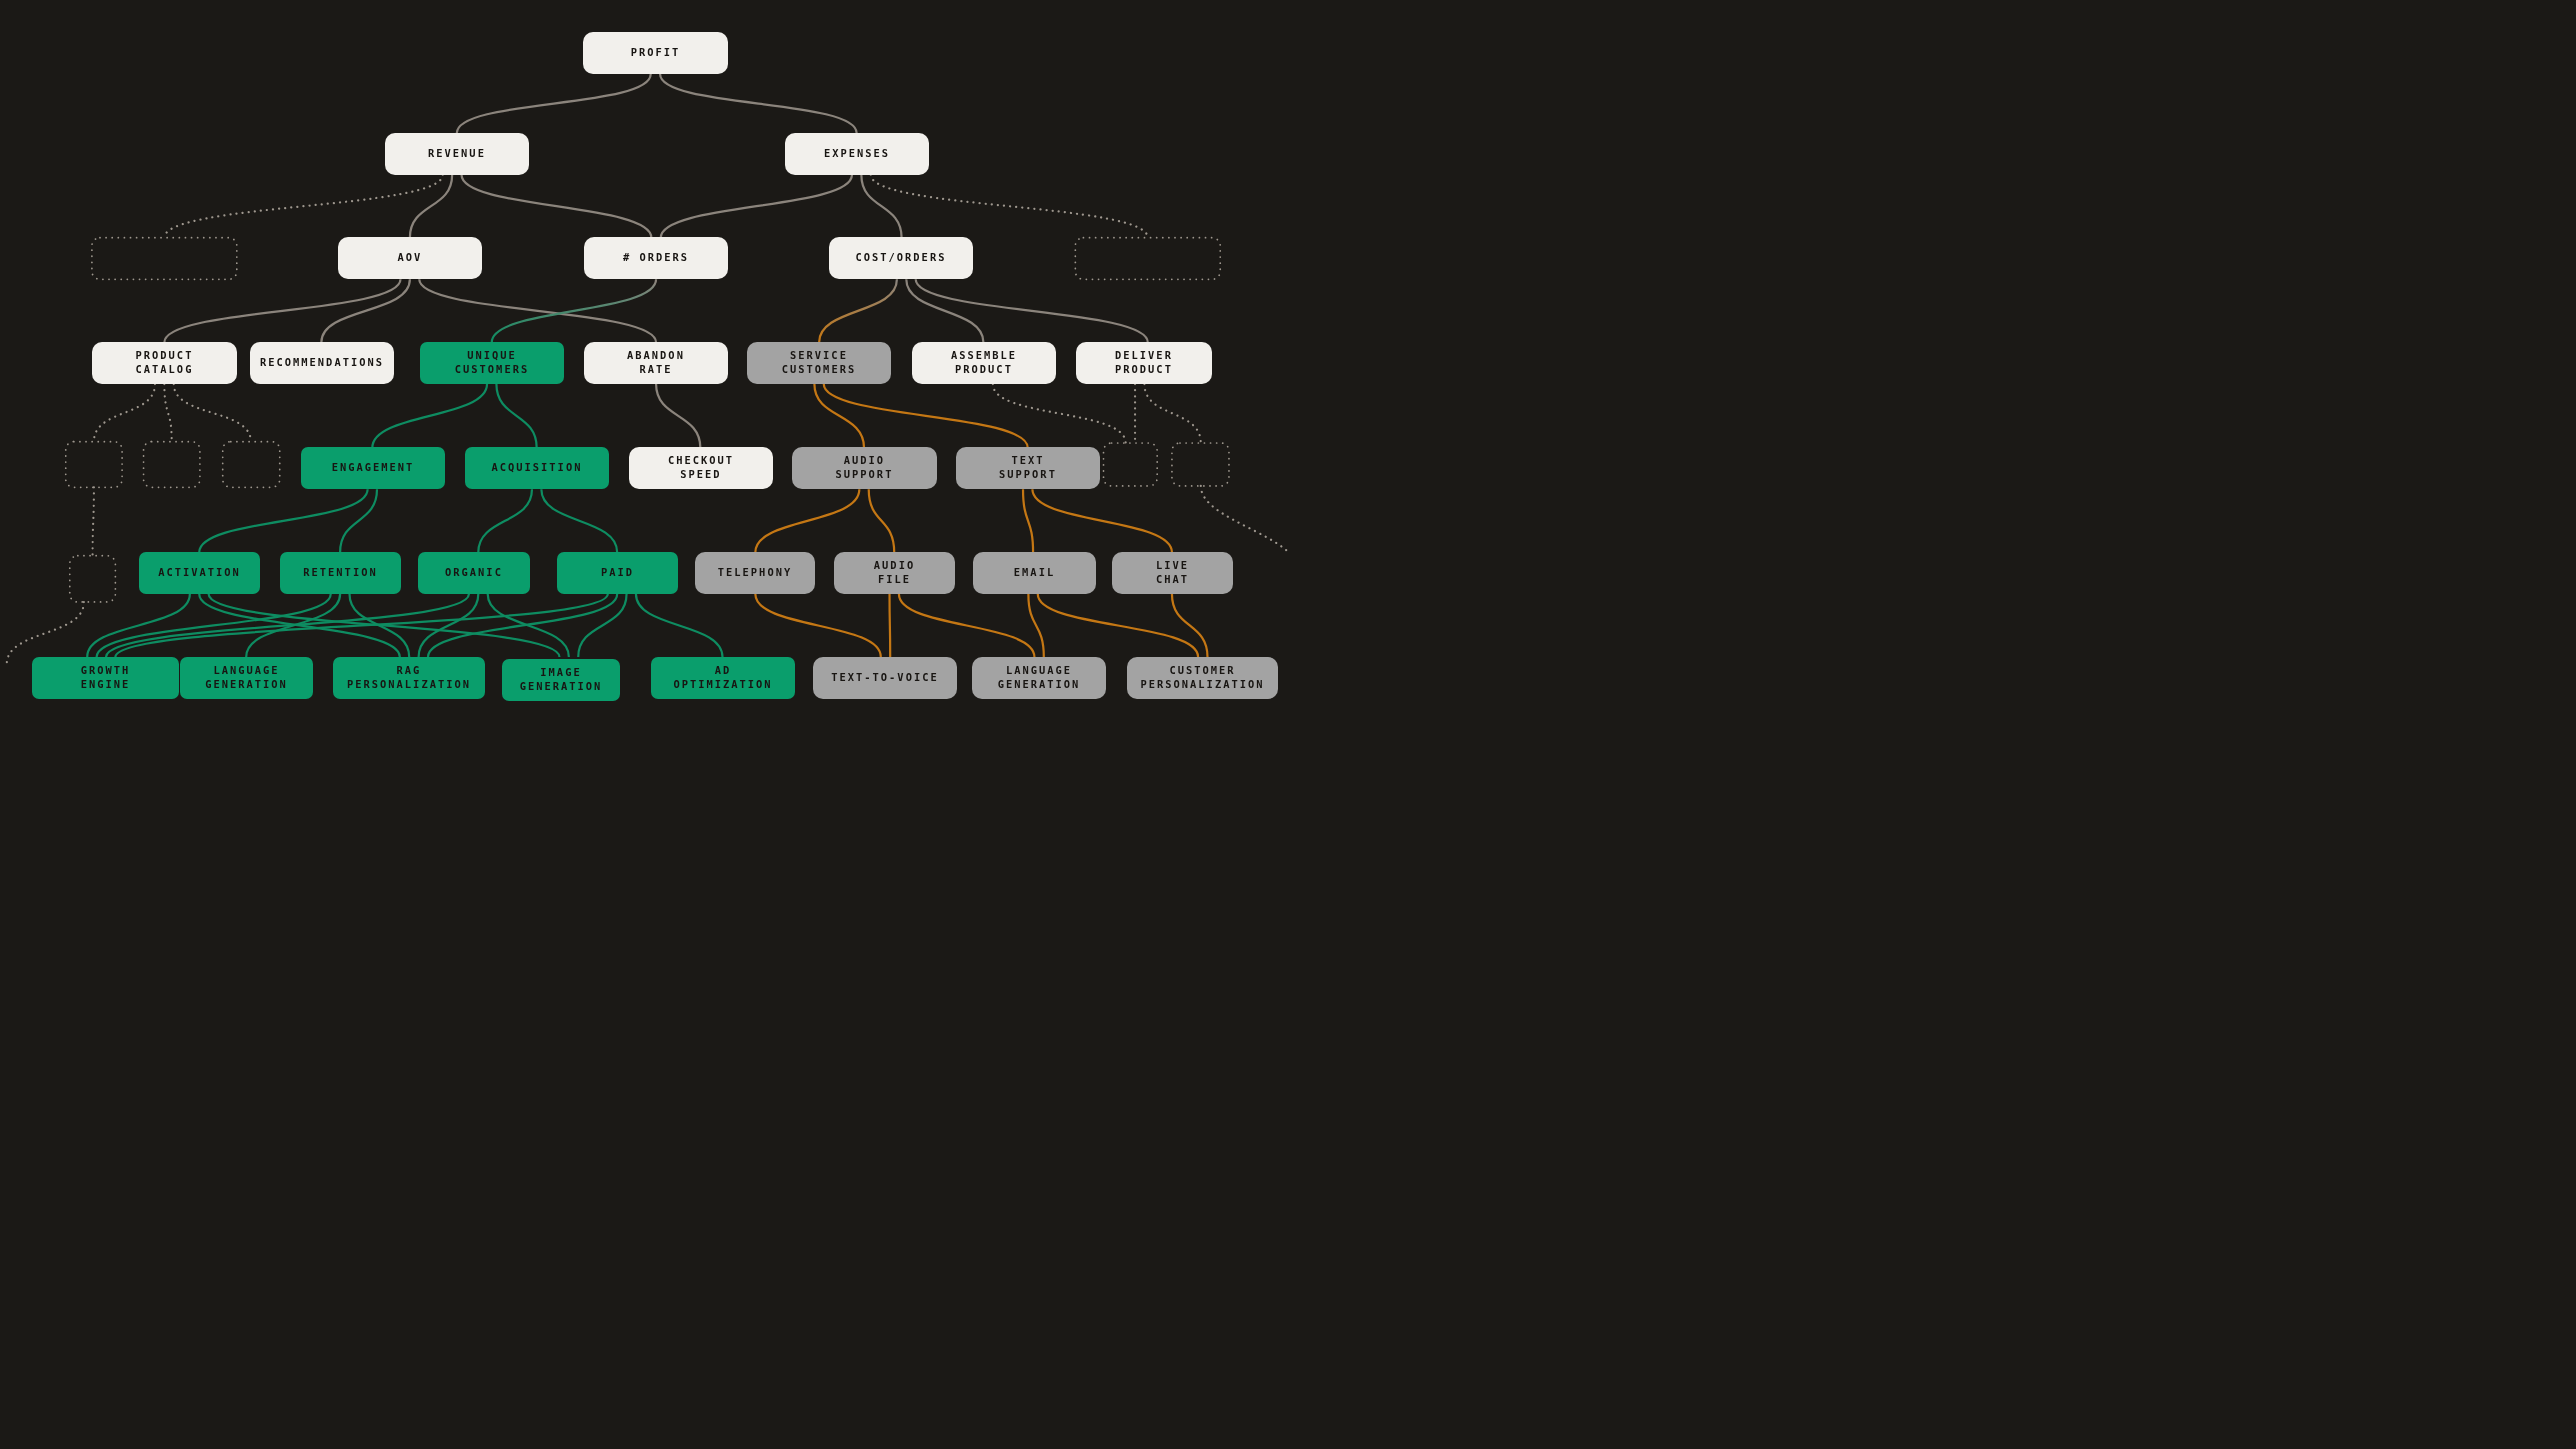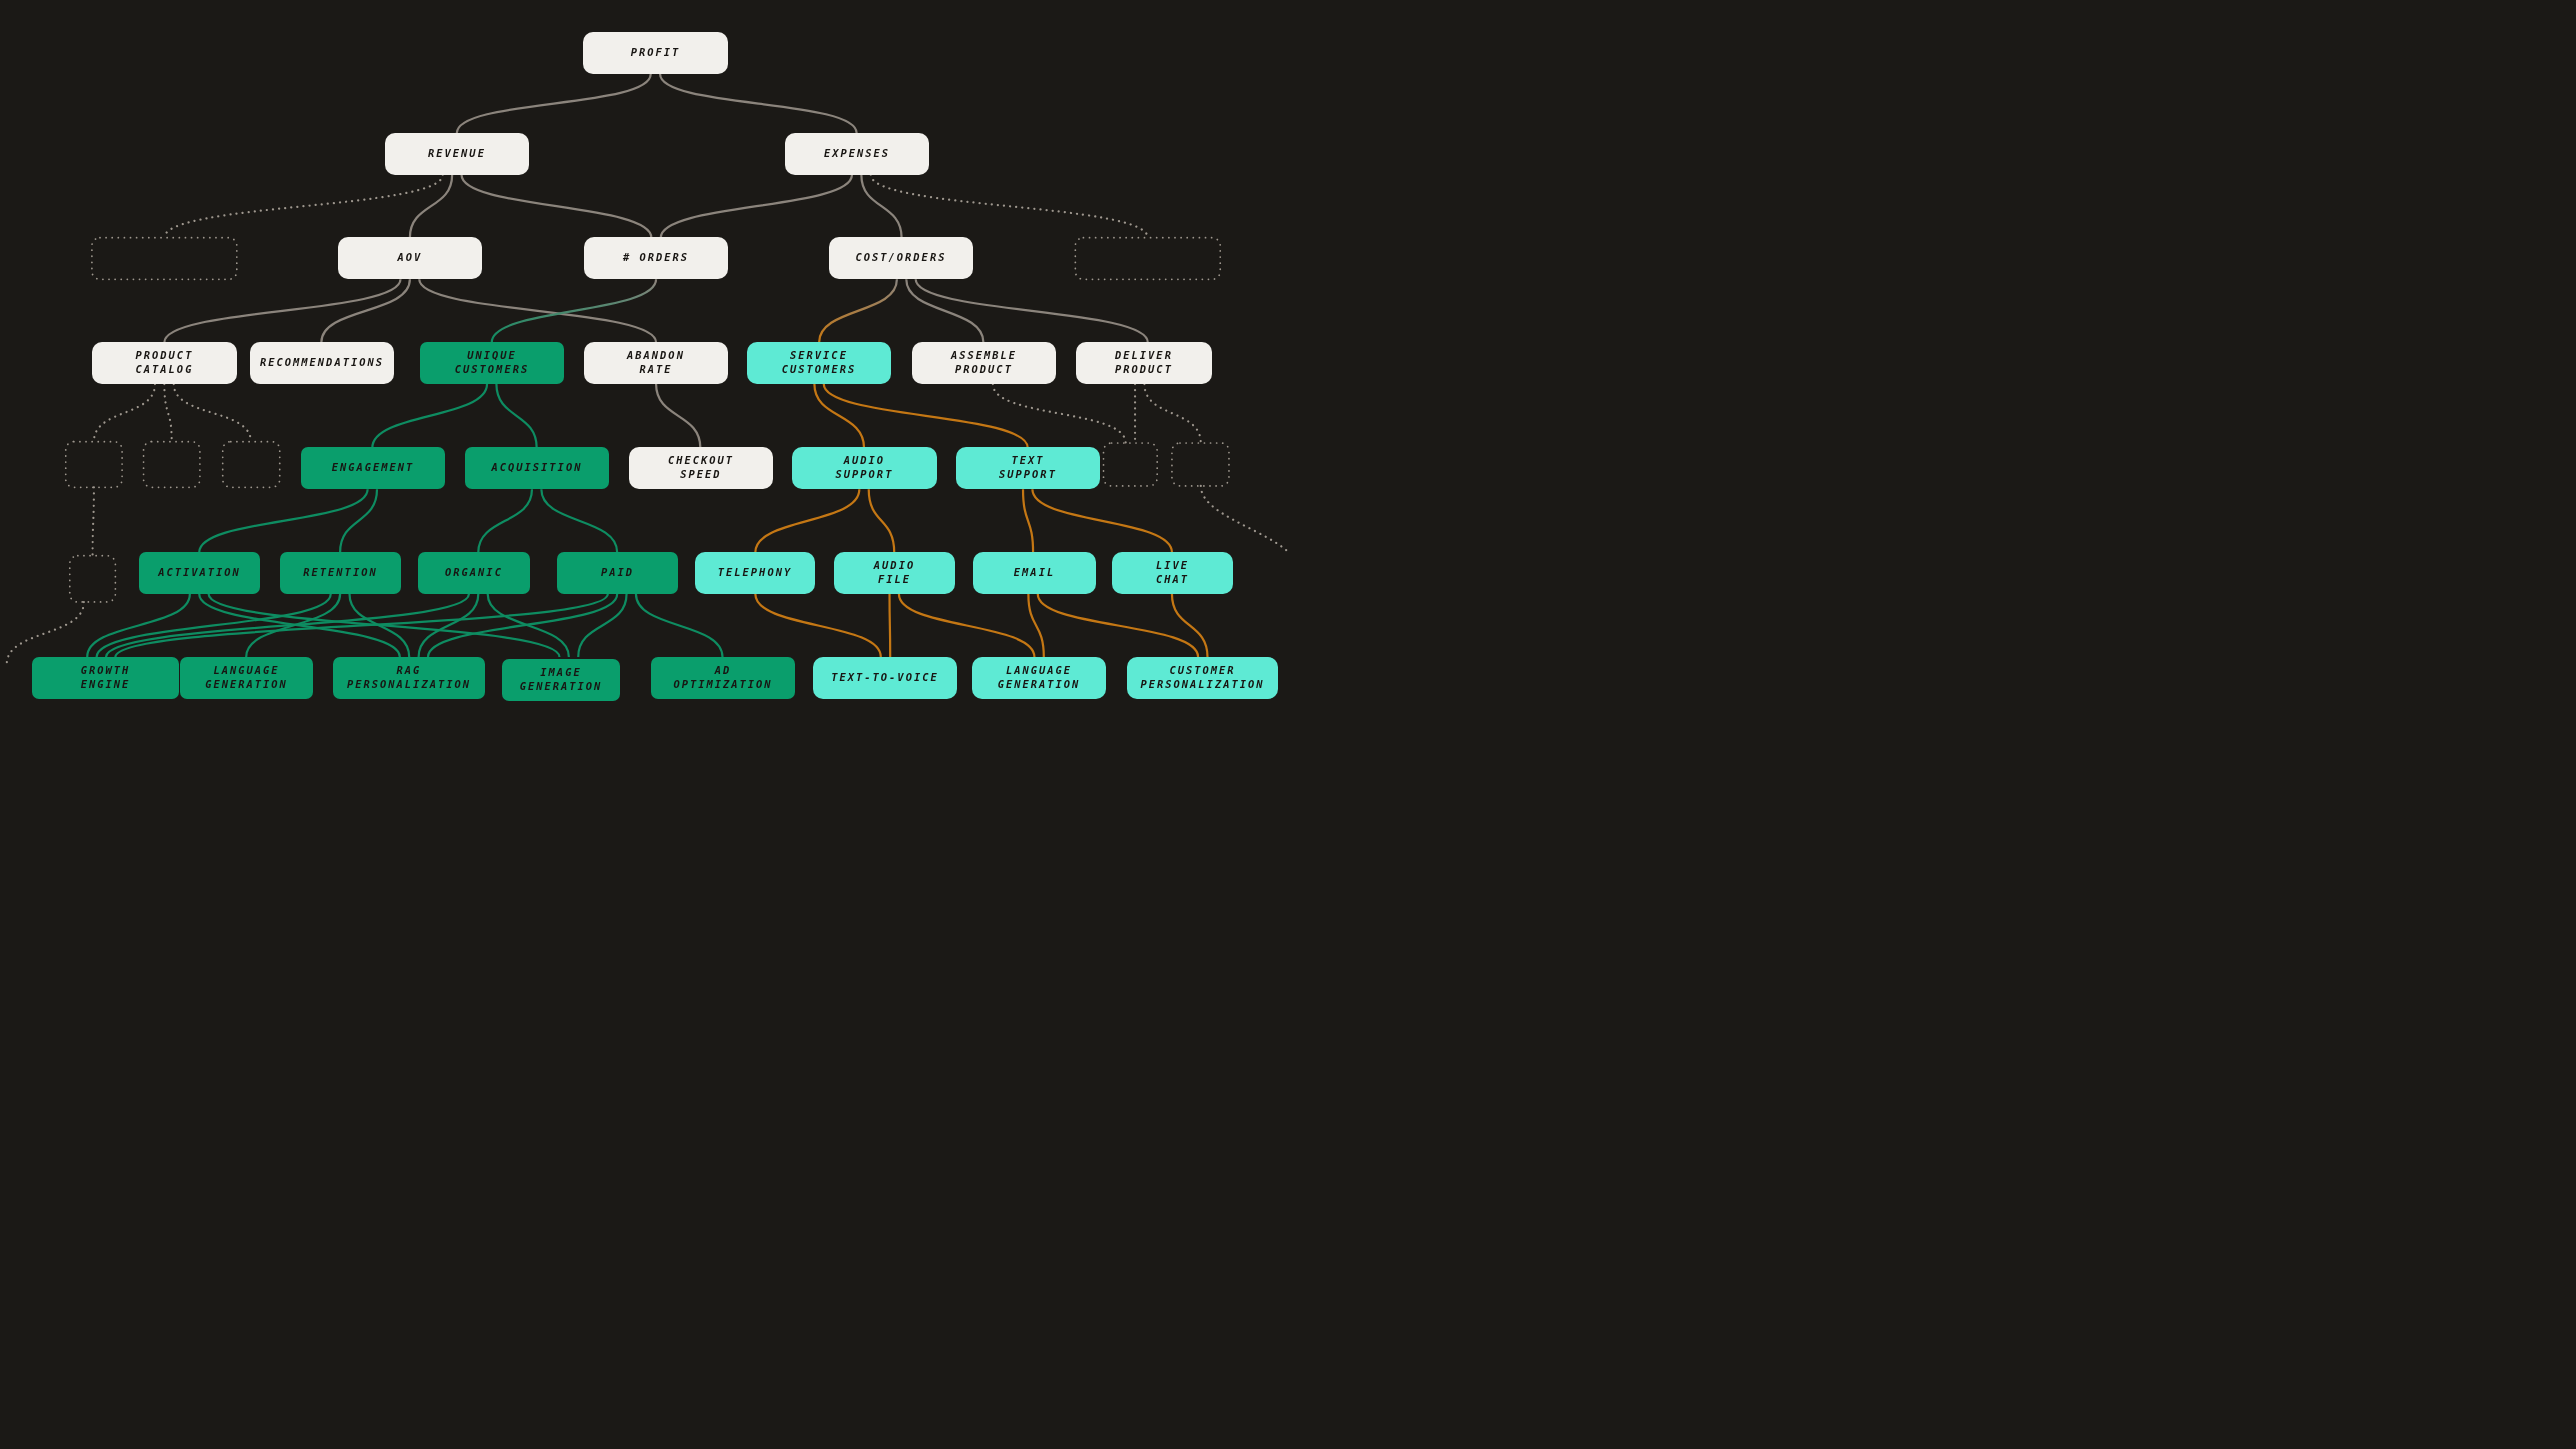--- a/index.html
+++ b/index.html
@@ -5,24 +5,24 @@
 <style>
   html,body{margin:0;padding:0;background:#1b1916;overflow:hidden;}
   .stage{position:relative;width:1288px;height:725px;background:#1b1916;
          transform-origin:0 0;transform:scale(calc(100vw / 1920));}
   #edge-svg{position:absolute;left:0;top:0;width:1288px;height:725px;}
   .node{position:absolute;height:42px;border-radius:10px;
         display:flex;align-items:center;justify-content:center;
         font-family:"DejaVu Sans Mono","Liberation Mono",monospace;
         font-size:10.4px;font-weight:bold;letter-spacing:2px;
         color:#181512;text-align:center;}
-  .node span{white-space:pre-line;line-height:1.32;font-style:italic;}
+  .node span{white-space:pre-line;line-height:1.32;}
   .neutral{background:#f2f0ec;}
   .green{background:#0a9e6c;border-radius:7px;}
-  .orange{background:#5eead4;}
+  .orange{background:#a3a3a3;}
 </style>
 </head>
 <body>
 
 <div class="stage">
   <svg id="edge-svg" viewBox="0 0 1920 1080" width="1288" height="725">
     <defs>
       <linearGradient id="gg" gradientUnits="userSpaceOnUse" x1="0" y1="420" x2="0" y2="505">
         <stop offset="0" stop-color="#8b847c"></stop>
           <stop offset="1" stop-color="#0e8c61"></stop>

